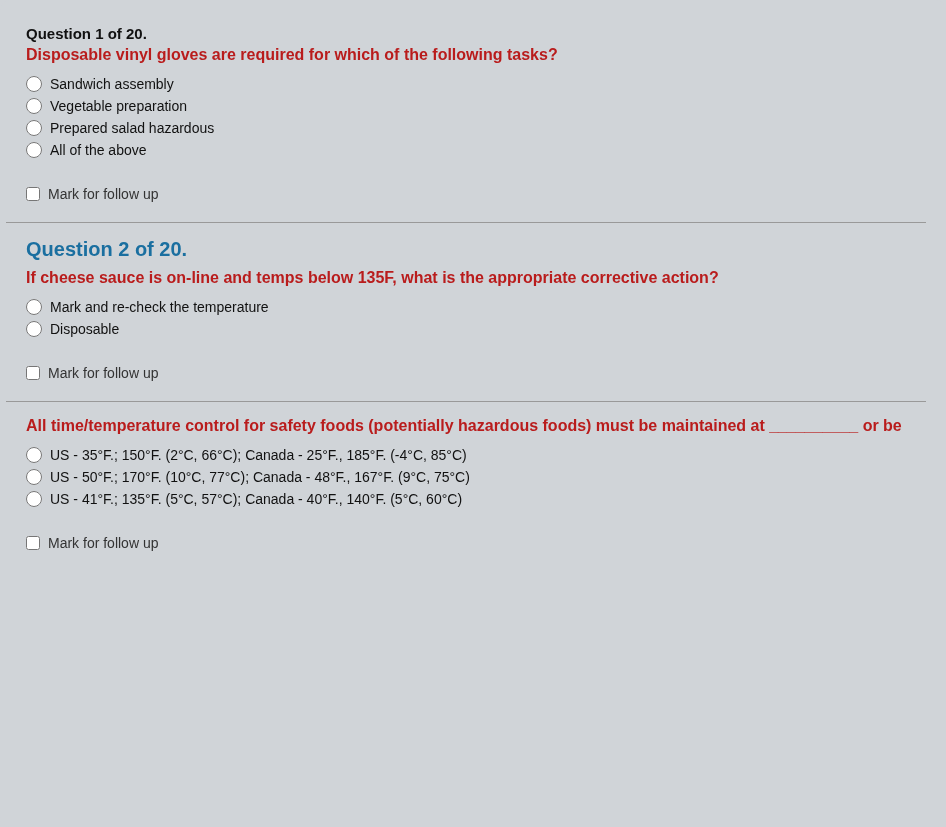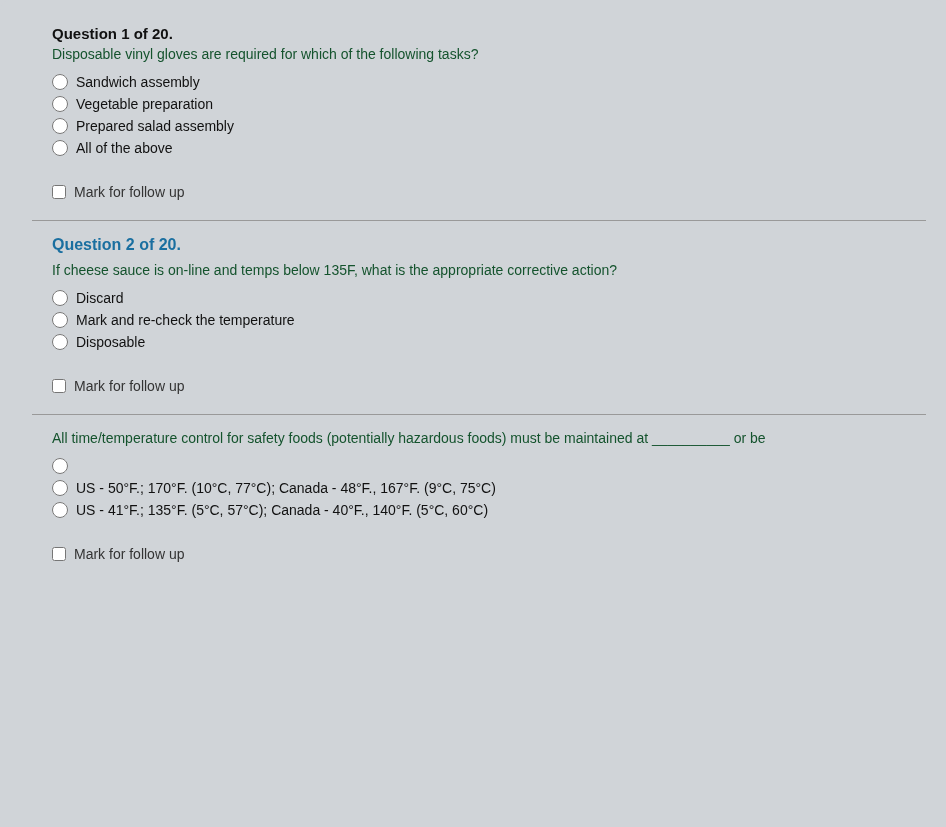--- a/index.html
+++ b/index.html
@@ -13,42 +13,42 @@
       background-color: #d0d4d8;
       width: 946px;
       min-height: 827px;
       padding: 0;
     }
 
     .page-container {
       background-color: #d0d4d8;
       width: 946px;
       min-height: 827px;
-      padding: 10px 20px 20px 32px;
+      padding: 10px 20px 20px 6px;
       border-radius: 10px;
     }
 
     .question-block {
       background-color: #d0d4d8;
       padding: 15px 20px 10px 20px;
       margin-bottom: 0;
     }
 
     .question-header {
       color: #1a6fa0;
-      font-size: 16px;
+      font-size: 20px;
       font-weight: bold;
       margin-bottom: 8px;
     }
 
     .question-text {
-      font-size: 14px;
-      color: #14532d;
+      font-size: 16px;
+      color: #b91c1c;
       margin-bottom: 12px;
-      font-weight: 400;
+      font-weight: 700;
     }
 
     .answer-option {
       display: flex;
       align-items: flex-start;
       margin-bottom: 6px;
       font-size: 14px;
       color: #111;
     }
 
@@ -100,43 +100,39 @@
     <div class="answer-option">
       <input type="radio" name="q1" style="">
       <span>Sandwich assembly</span>
     </div>
     <div class="answer-option">
       <input type="radio" name="q1" style="">
       <span>Vegetable preparation</span>
     </div>
     <div class="answer-option">
       <input type="radio" name="q1" style="">
-      <span>Prepared salad assembly</span>
+      <span>Prepared salad hazardous</span>
     </div>
     <div class="answer-option">
       <input type="radio" name="q1" style="">
       <span>All of the above</span>
     </div>
 
     <div class="mark-followup">
       <input type="checkbox" style="">
       <span>Mark for follow up</span>
     </div>
   </div>
 
   <hr class="divider">
 
   <div class="question-block">
     <div class="question-header">Question 2 of 20.</div>
     <div class="question-text">If cheese sauce is on-line and temps below 135F, what is the appropriate corrective action?</div>
 
-    <div class="answer-option">
-      <input type="radio" name="q2" style="">
-      <span>Discard</span>
-    </div>
     <div class="answer-option">
       <input type="radio" name="q2" style="">
       <span>Mark and re-check the temperature</span>
     </div>
     <div class="answer-option">
       <input type="radio" name="q2" style="">
       <span>Disposable</span>
     </div>
 
     <div class="mark-followup">
@@ -145,20 +141,21 @@
     </div>
   </div>
 
   <hr class="divider">
 
   <div class="question-block">
     <div class="question-text">All time/temperature control for safety foods (potentially hazardous foods) must be maintained at __________ or be</div>
 
     <div class="answer-option">
       <input type="radio" name="q3" style="">
+      <span>US - 35°F.; 150°F. (2°C, 66°C); Canada - 25°F., 185°F. (-4°C, 85°C)</span>
     </div>
     <div class="answer-option">
       <input type="radio" name="q3" style="">
       <span>US - 50°F.; 170°F. (10°C, 77°C); Canada - 48°F., 167°F. (9°C, 75°C)</span>
     </div>
     <div class="answer-option">
       <input type="radio" name="q3" style="">
       <span>US - 41°F.; 135°F. (5°C, 57°C); Canada - 40°F., 140°F. (5°C, 60°C)</span>
     </div>
 

